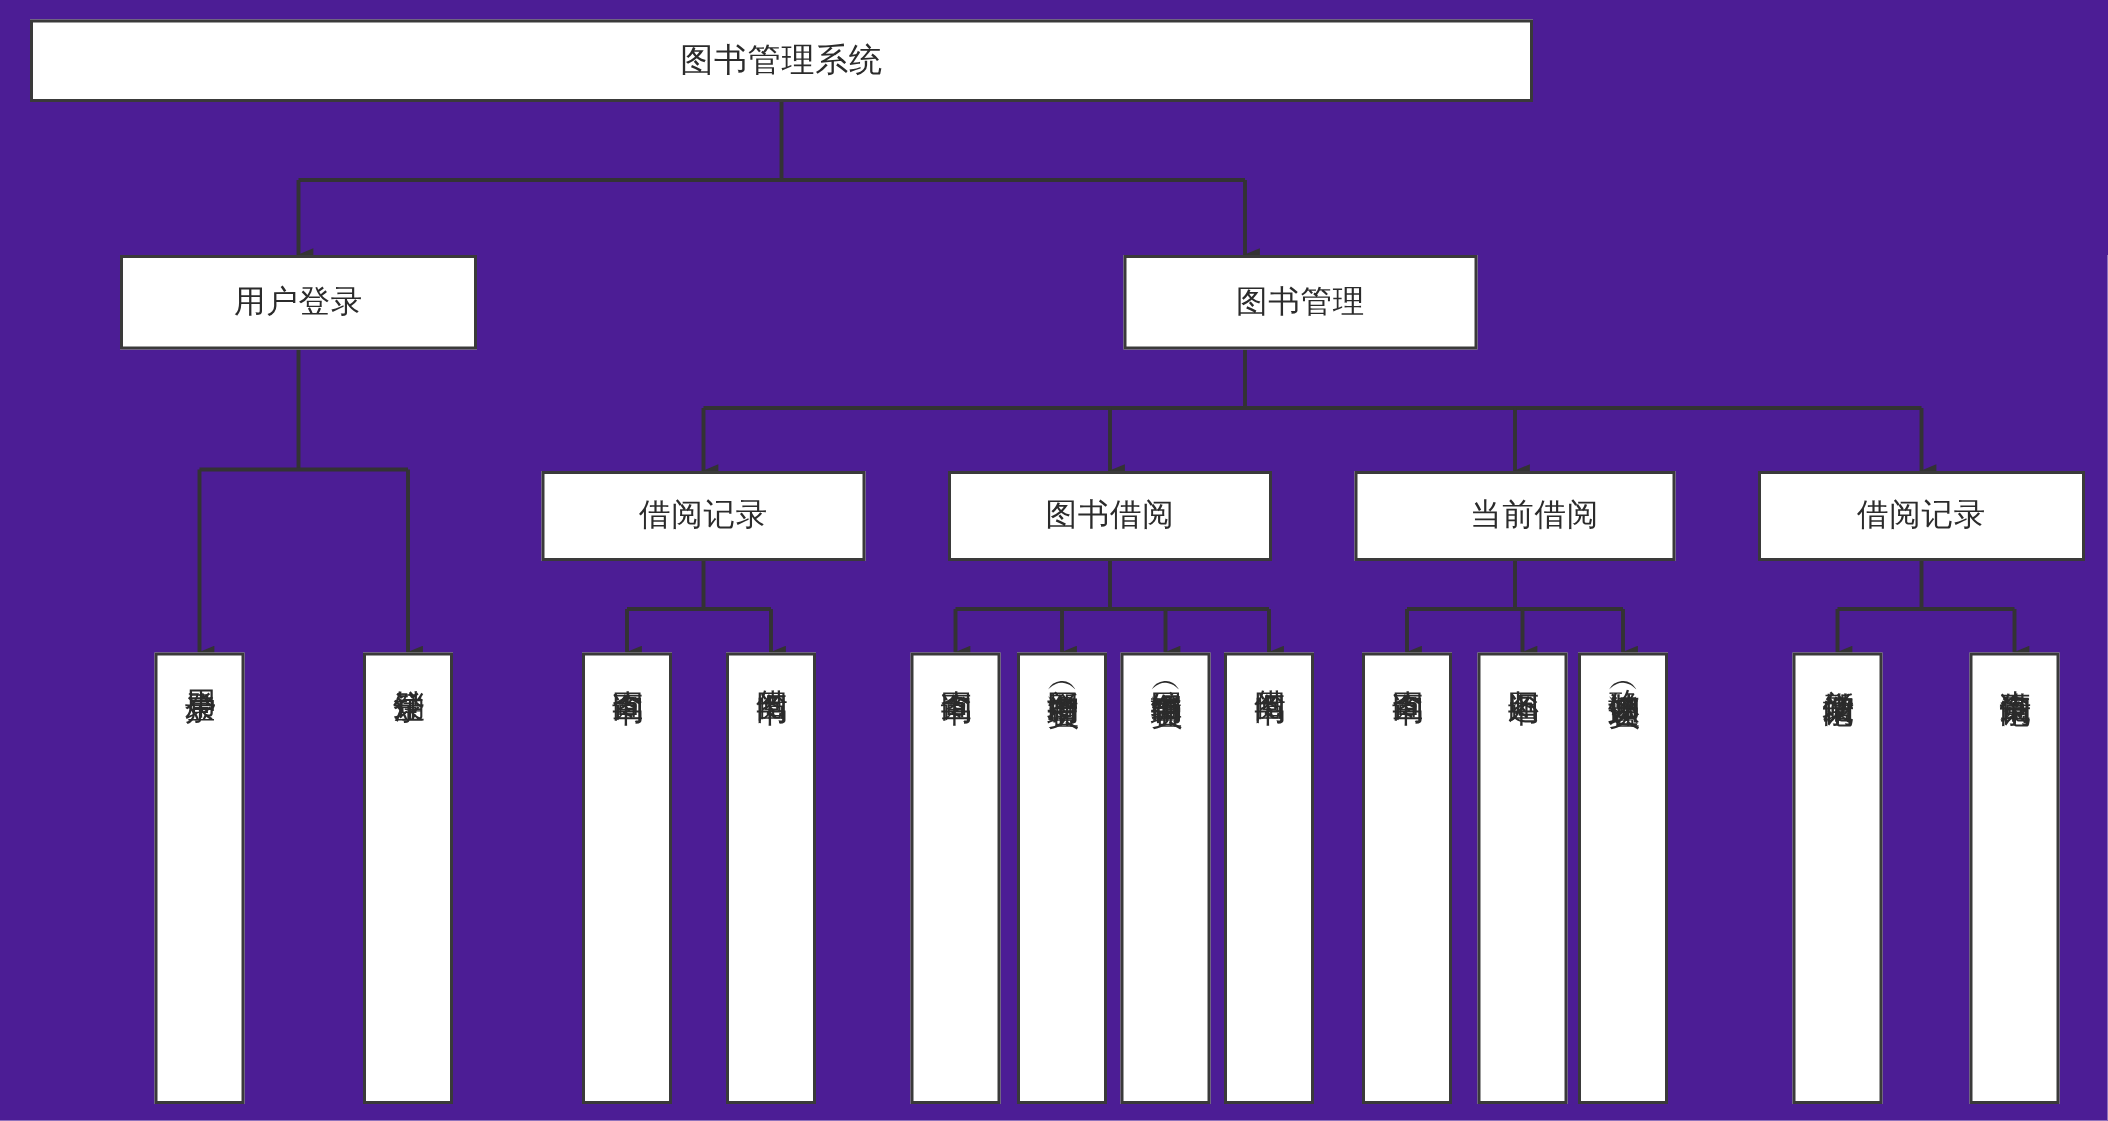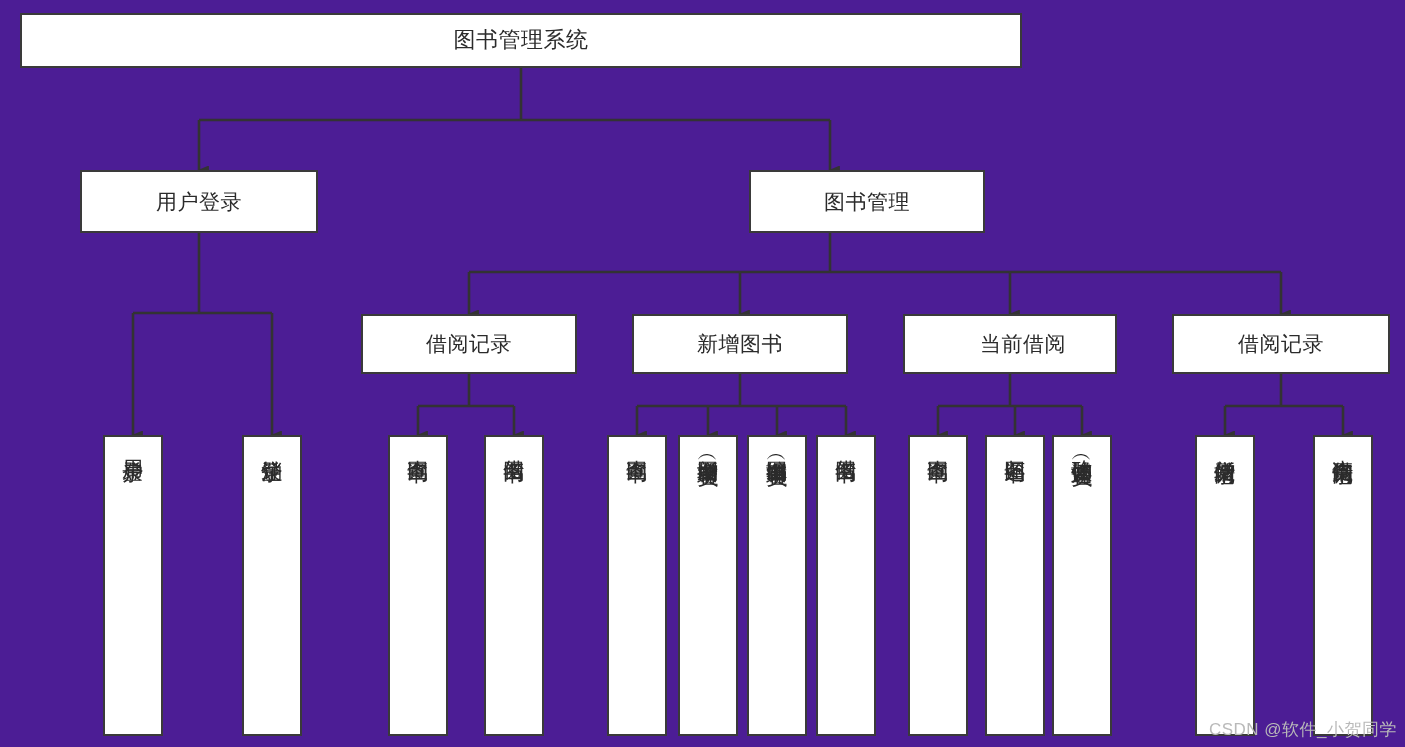--- a/index.html
+++ b/index.html
@@ -99,21 +99,21 @@
       <div class="node h-node" style="left: 80px; top: 170px; width: 238px; height: 63px; border-color: rgb(58, 58, 58); background: rgb(255, 255, 255); color: rgb(43, 43, 43);">
         <span class="label">用户登录</span>
       </div>
       <div class="node h-node" style="left: 712px; top: 170px; width: 236px; height: 63px; border-color: rgb(58, 58, 58); background: rgb(255, 255, 255); color: rgb(43, 43, 43); margin-left: 37px;">
         <span class="label">图书管理</span>
       </div>
       <div class="node h-node" style="left: 361px; top: 314px; width: 216px; height: 60px; border-color: rgb(58, 58, 58); background: rgb(255, 255, 255); color: rgb(43, 43, 43);">
         <span class="label">借阅记录</span>
       </div>
       <div class="node h-node" style="left: 632px; top: 314px; width: 216px; height: 60px; border-color: rgb(58, 58, 58); background: rgb(255, 255, 255); color: rgb(43, 43, 43);">
-        <span class="label">新增图书</span>
+        <span class="label">图书借阅</span>
       </div>
       <div class="node h-node" style="left: 903px; top: 314px; width: 214px; height: 60px; border-color: rgb(58, 58, 58); background: rgb(255, 255, 255); color: rgb(43, 43, 43); padding-left: 26px;">
         <span class="label">当前借阅</span>
       </div>
       <div class="node h-node" style="left: 1172px; top: 314px; width: 218px; height: 60px; border-color: rgb(58, 58, 58); background: rgb(255, 255, 255); color: rgb(43, 43, 43);">
         <span class="label">借阅记录</span>
       </div>
       <div class="node v-node" style="left: 103px; top: 435px; width: 60px; height: 301px; border-color: rgb(58, 58, 58); background: rgb(255, 255, 255); color: rgb(43, 43, 43);">
         <span class="label">用户登录</span>
       </div>
@@ -147,14 +147,13 @@
       <div class="node v-node" style="left: 1052px; top: 435px; width: 60px; height: 301px; border-color: rgb(58, 58, 58); background: rgb(255, 255, 255); color: rgb(43, 43, 43);">
         <span class="label">确认归还（管理员）</span>
       </div>
       <div class="node v-node" style="left: 1195px; top: 435px; width: 60px; height: 301px; border-color: rgb(58, 58, 58); background: rgb(255, 255, 255); color: rgb(43, 43, 43);">
         <span class="label">新增借阅记录</span>
       </div>
       <div class="node v-node" style="left: 1313px; top: 435px; width: 60px; height: 301px; border-color: rgb(58, 58, 58); background: rgb(255, 255, 255); color: rgb(43, 43, 43);">
         <span class="label">查询借阅记录</span>
       </div>
     </div>
-  <div id="watermark">CSDN @软件_小贺同学</div>
 </div>
 
 </body></html>

